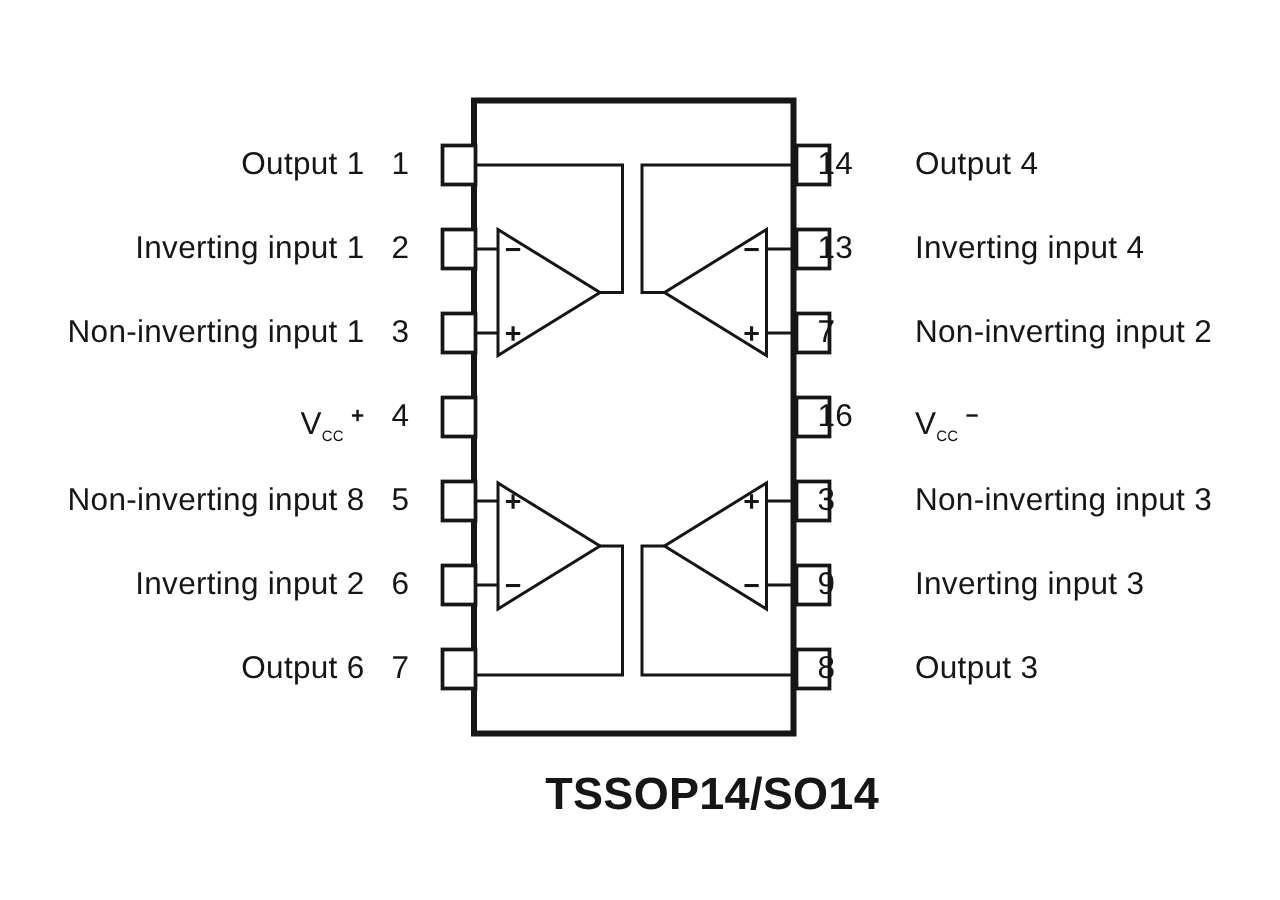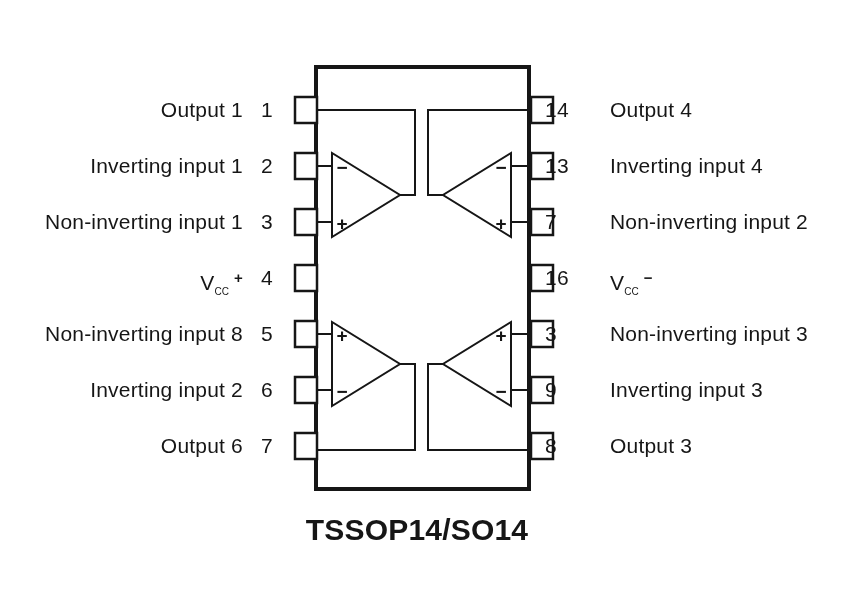--- a/index.html
+++ b/index.html
@@ -12,22 +12,22 @@
   .stage{position:absolute;inset:0;width:853px;height:600px;}
   svg.diagram{position:absolute;left:0;top:0;}
   .pin-row{position:absolute;height:26px;line-height:26px;font-size:21px;letter-spacing:0.2px;}
   .lbl-left{position:absolute;left:14px;width:229px;text-align:right;}
   .num-left{position:absolute;left:251px;width:32px;text-align:center;}
   .num-right{position:absolute;left:545px;width:32px;text-align:left;}
   .lbl-right{position:absolute;left:610px;width:235px;text-align:left;}
   .sub{font-size:10px;vertical-align:-5px;letter-spacing:0;}
   .sup{font-size:15px;vertical-align:7px;margin-left:5px;font-weight:bold;}
   .caption{
-    position:absolute;left:267px;top:513px;width:300px;
-    text-align:center;font-size:30px;font-weight:bold;letter-spacing:0.2px;
+    position:absolute;left:286px;top:513px;width:300px;
+    text-align:right;font-size:30px;font-weight:bold;letter-spacing:0.2px;
   }
   .opamp-sign{font-family:"Liberation Sans","DejaVu Sans",sans-serif;font-size:19px;font-weight:bold;}
 </style>
 </head>
 <body>
 
 <div class="stage">
 
   <svg class="diagram" width="853" height="600" viewBox="0 0 853 600">
 

